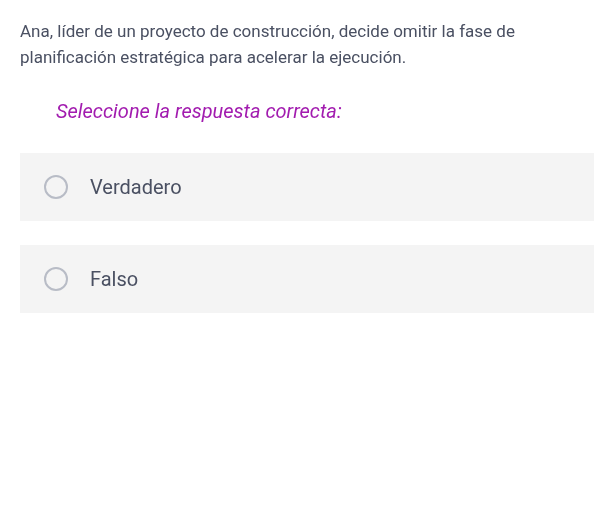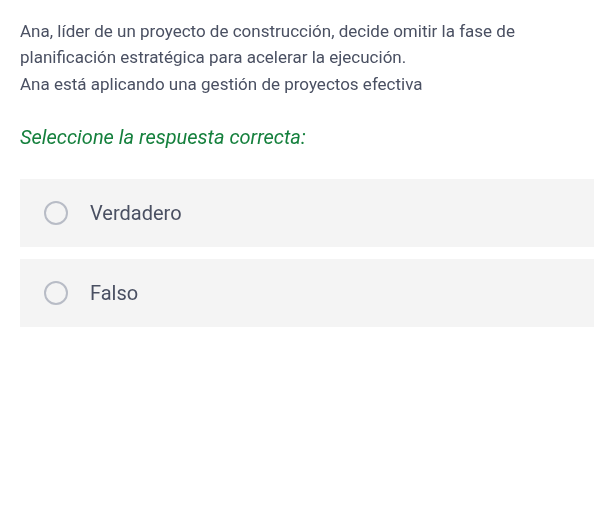--- a/index.html
+++ b/index.html
@@ -18,28 +18,29 @@
   .question-text {
     font-size: 17px;
     line-height: 1.55;
     color: #4a5062;
     font-weight: 400;
     margin-bottom: 28px;
   }
   .instruction-text {
     font-size: 20px;
     font-style: italic;
-    color: #15803d;
+    color: #a21caf;
     font-weight: 400;
     margin-bottom: 30px;
+    margin-left: 36px;
   }
   .options {
     display: flex;
     flex-direction: column;
-    gap: 12px;
+    gap: 24px;
   }
   .option {
     background: #f4f4f4;
     padding: 22px 24px;
     display: flex;
     align-items: center;
     gap: 22px;
     cursor: pointer;
   }
   .radio-circle {
@@ -54,21 +55,20 @@
     font-size: 20px;
     color: #4a5062;
     font-weight: 400;
   }
 </style>
 </head>
 <body>
 
 <div class="question-text">
   <span>Ana, líder de un proyecto de construcción, decide omitir la fase de planificación estratégica para acelerar la ejecución.</span><br>
-  <span>Ana está aplicando una gestión de proyectos efectiva</span>
 </div>
 
 <div class="instruction-text">Seleccione la respuesta correcta:</div>
 
 <div class="options">
   <div class="option">
     <span class="radio-circle"></span>
     <span class="option-label">Verdadero</span>
   </div>
   <div class="option">

